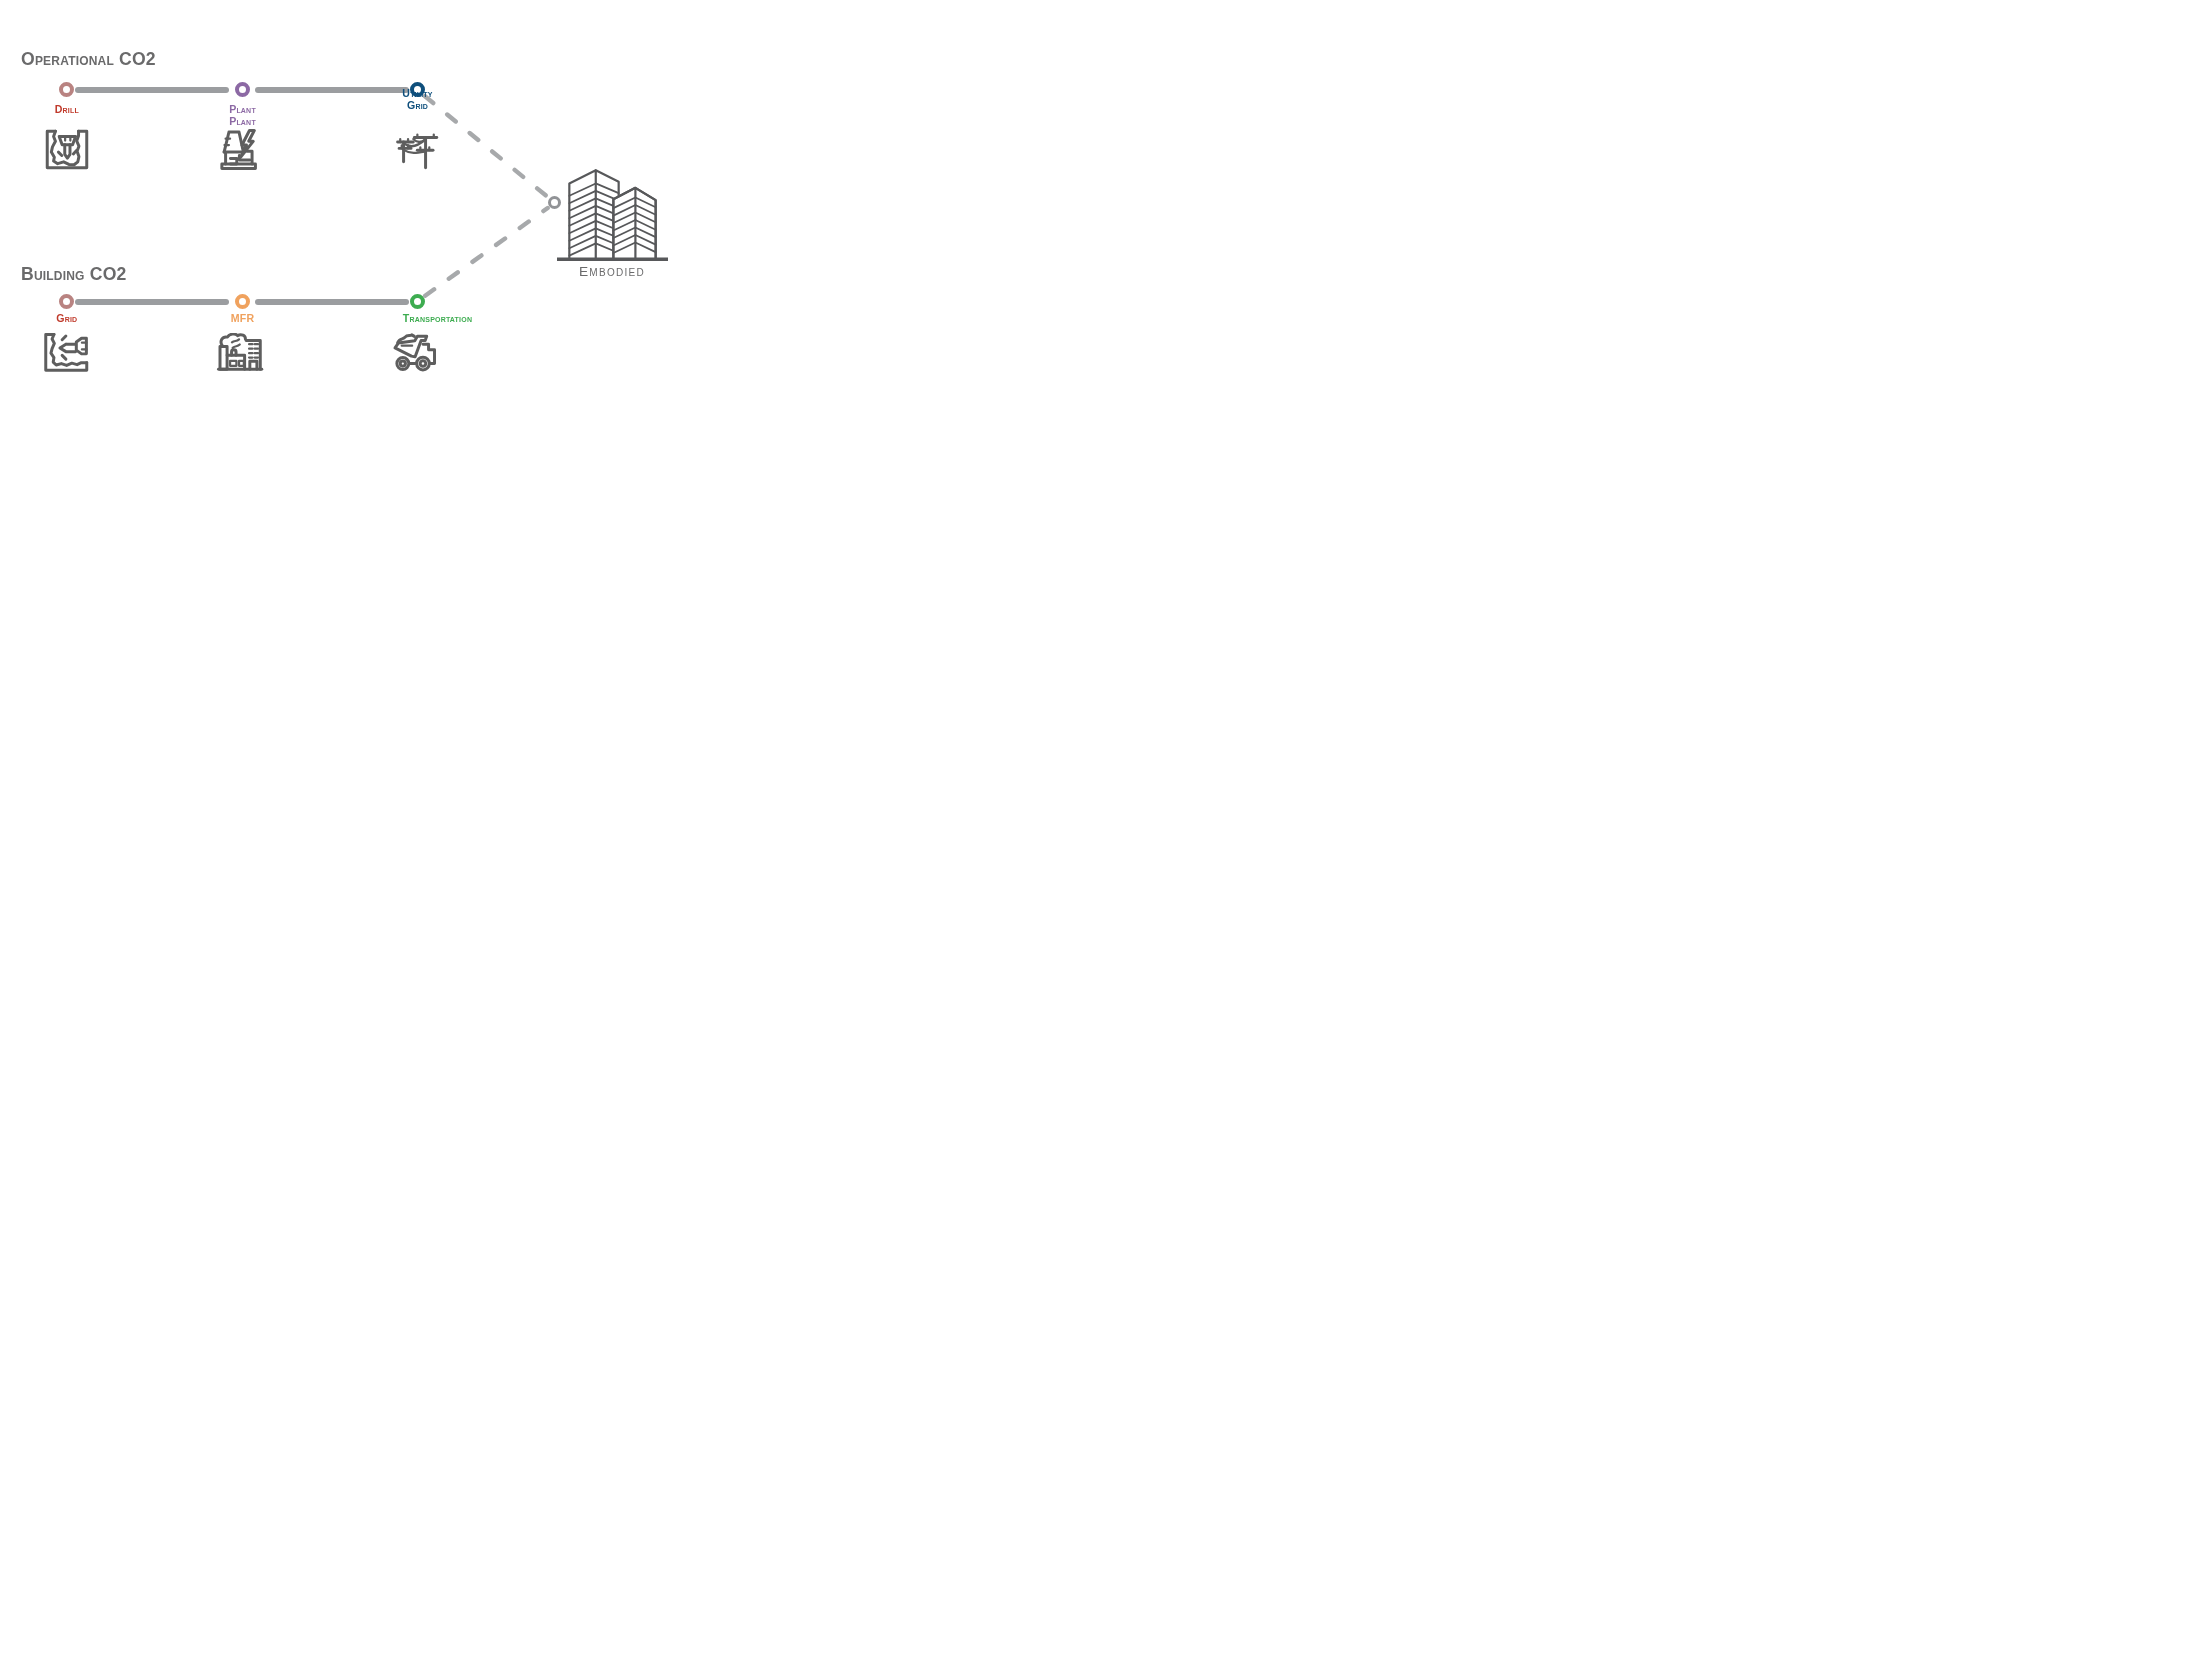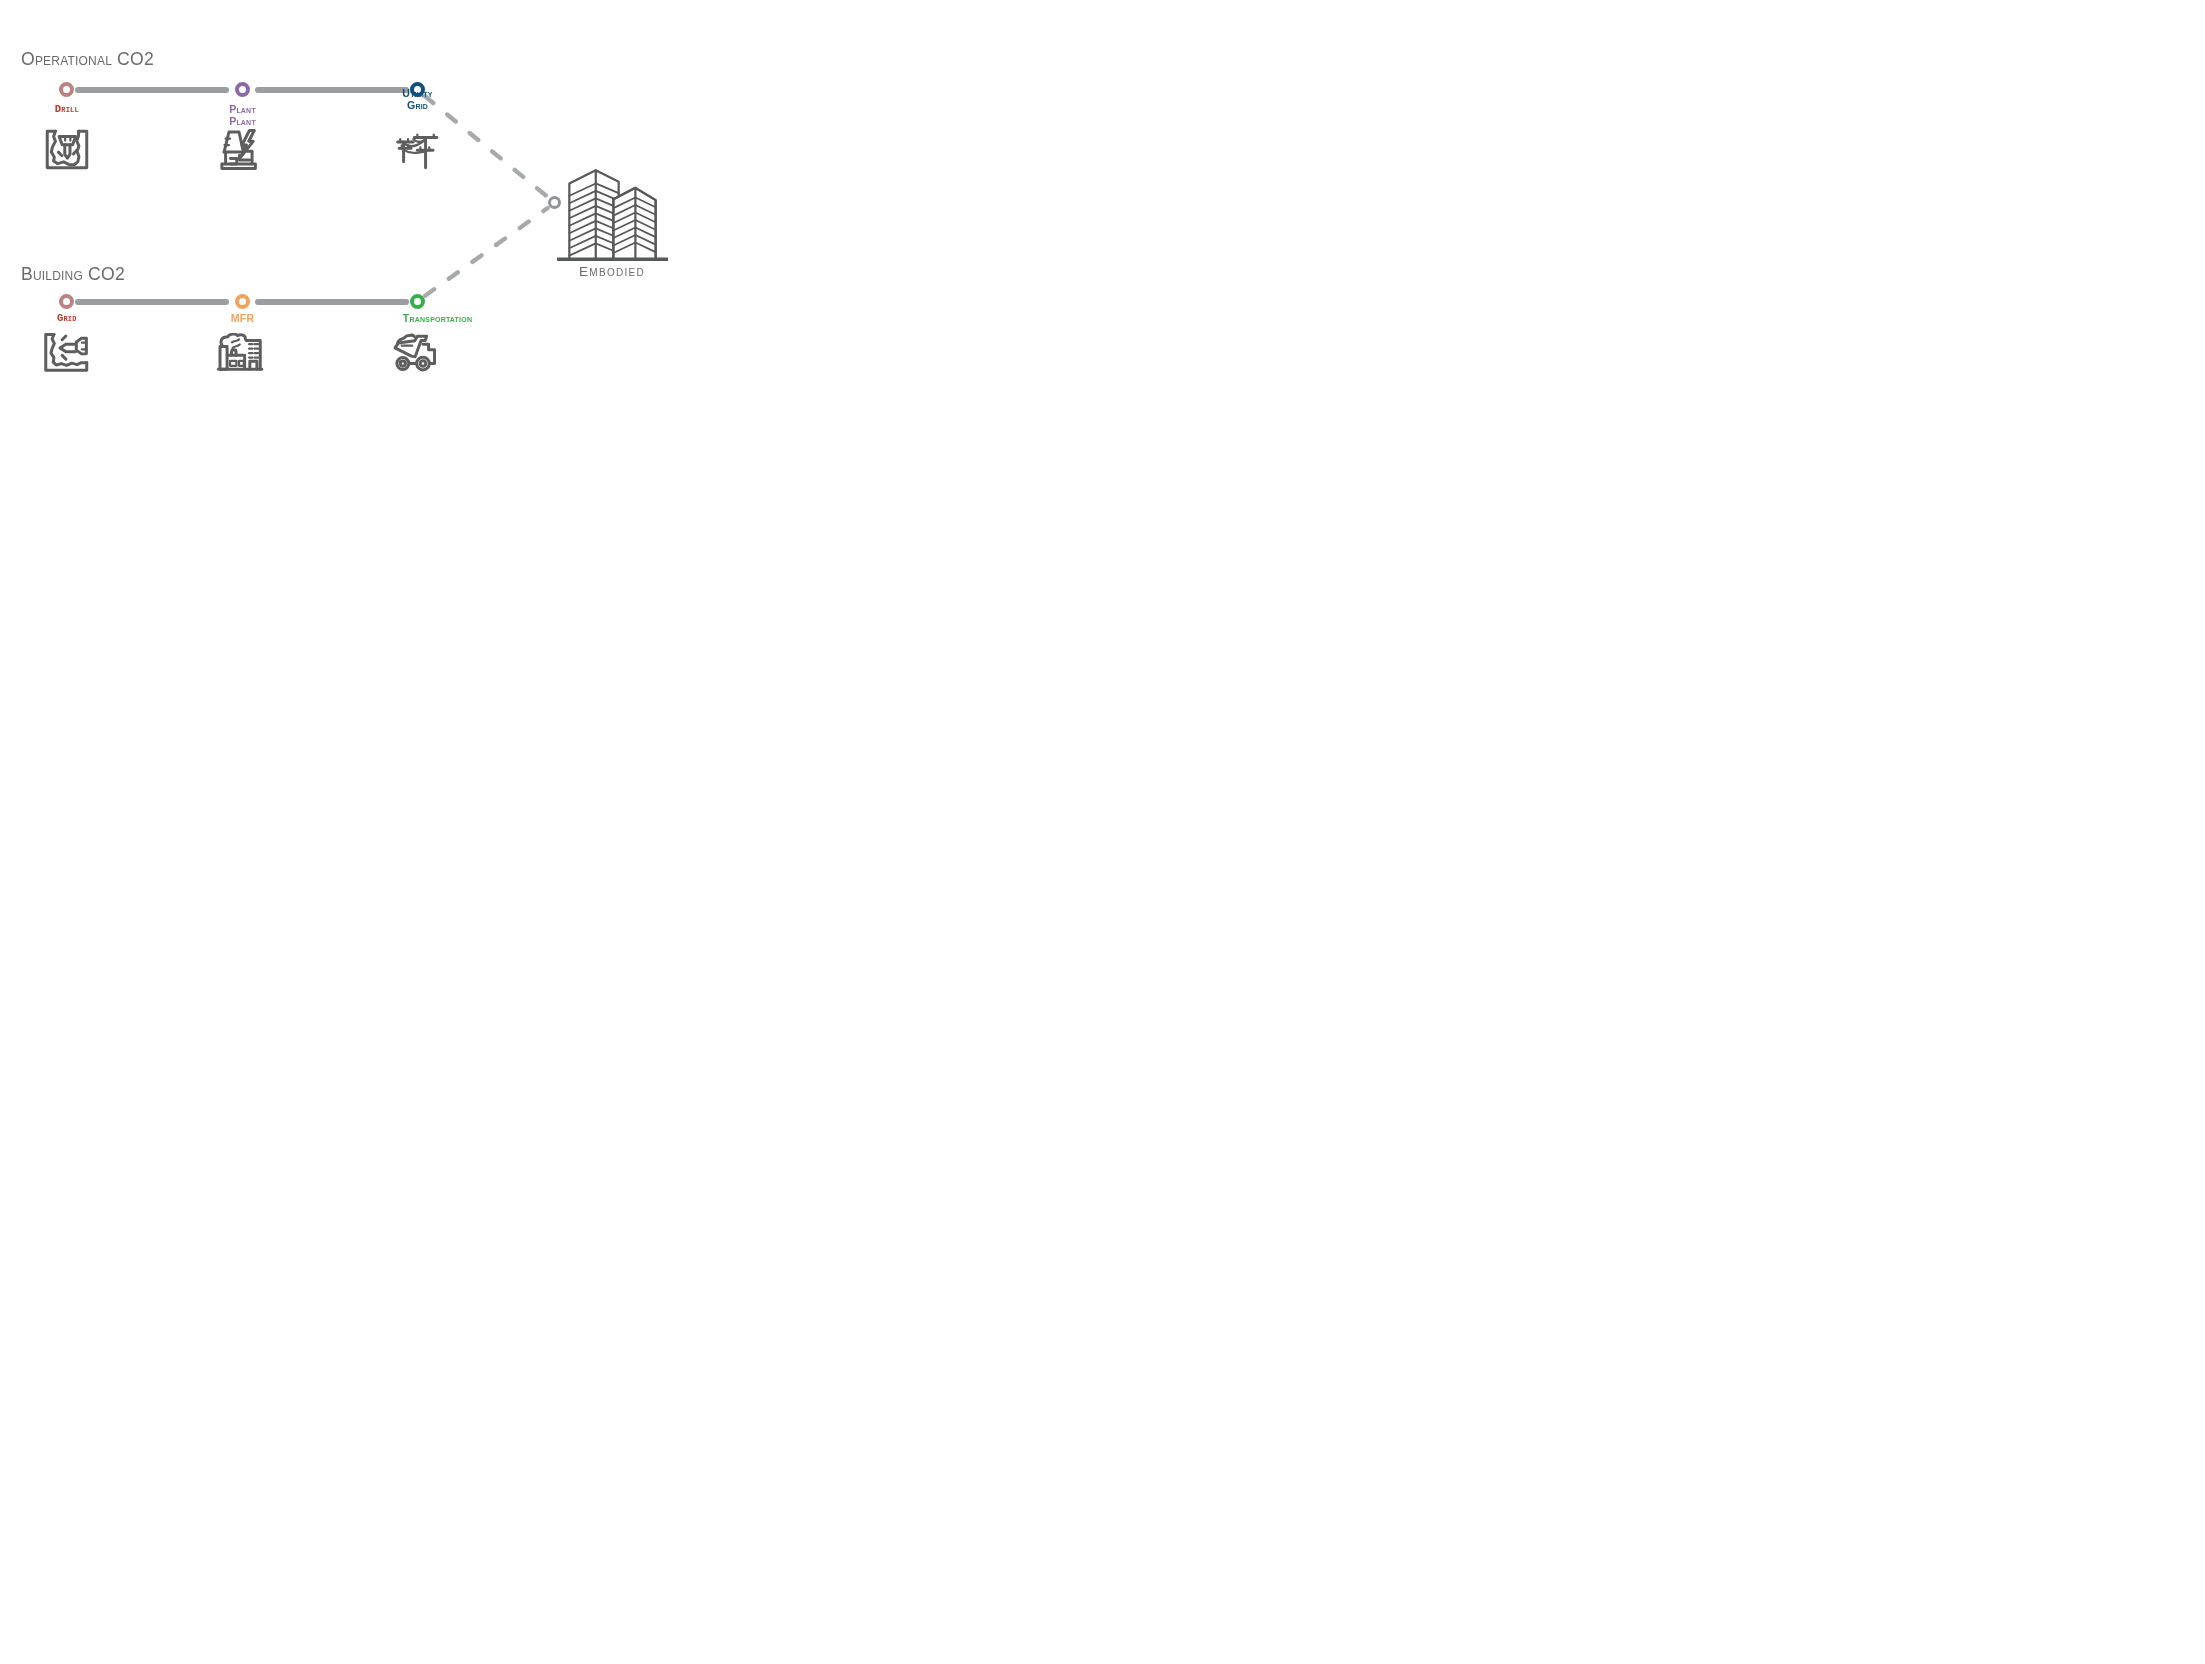--- a/index.html
+++ b/index.html
@@ -1,30 +1,30 @@
 <!DOCTYPE html>
 <html style="--title: #6a6a6b; --line: #9b9da0; --dash: #a7a9ab; --icon: #5e5e5e; --building_icon: #57585a; --rose: #b98381; --red: #c03a2b; --purple: #8c69a4; --blue: #0f4f7c; --orange: #f0a25e; --green: #3dac50; --gray_node: #919396;font-size:7px"><head>
 <meta charset="utf-8">
 <style>
   html,body{margin:0;padding:0;background:#fff;}
   #canvas{position:relative;width:693px;height:416px;background:#fff;overflow:hidden;
           font-family:"Liberation Sans",sans-serif;}
-  .title{position:absolute;font-weight:400;font-size:17.6px;line-height:20px;
+  .title{position:absolute;font-weight:700;font-size:17.6px;line-height:20px;
          font-variant:small-caps;letter-spacing:0.2px;color:var(--title);}
   .seg{position:absolute;height:5.7px;border-radius:3.1px;background:var(--line);}
   .ring{position:absolute;width:15px;height:15px;box-sizing:border-box;border-radius:50%;background:#fff;}
   .ring.rose{border:4px solid var(--rose);}
   .ring.purple{border:4px solid var(--purple);}
   .ring.blue{border:4px solid var(--blue);}
   .ring.orange{border:4px solid var(--orange);}
   .ring.green{border:4px solid var(--green);}
   .ring.gray{width:13.2px;height:13.2px;border:3.5px solid var(--gray_node);}
   .nlabel{position:absolute;width:115px;text-align:center;font-weight:700;font-size:10.6px;
           line-height:12px;font-variant:small-caps;letter-spacing:0.2px;}
-  .nlabel.red{color:var(--red);font-family:Liberation Mono, monospace;}
+  .nlabel.red{color:var(--red);}
   .nlabel.purple{color:var(--purple);}
   .nlabel.blue{color:var(--blue);}
   .nlabel.orange{color:var(--orange);}
   .nlabel.green{color:var(--green);}
   .icon{position:absolute;width:56px;height:41px;color:var(--icon);}
   .icon svg{width:100%;height:100%;display:block;}
   .icon path{fill:none;stroke:currentColor;stroke-width:8;stroke-linecap:round;stroke-linejoin:round;}
   .icon path.thin{stroke-width:6;}
   .icon circle{fill:none;stroke:currentColor;stroke-width:8;}
   #building-icon{position:absolute;left:557px;top:162px;width:111px;height:101px;color:var(--building_icon);}

